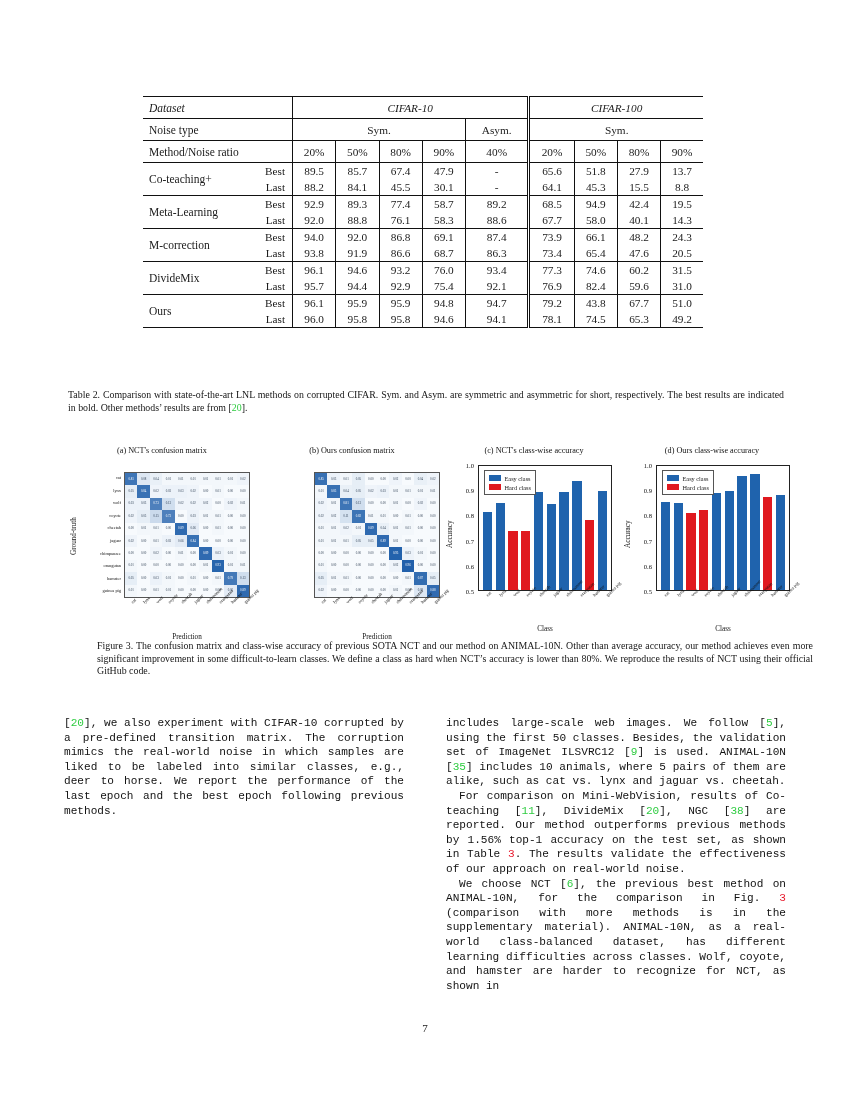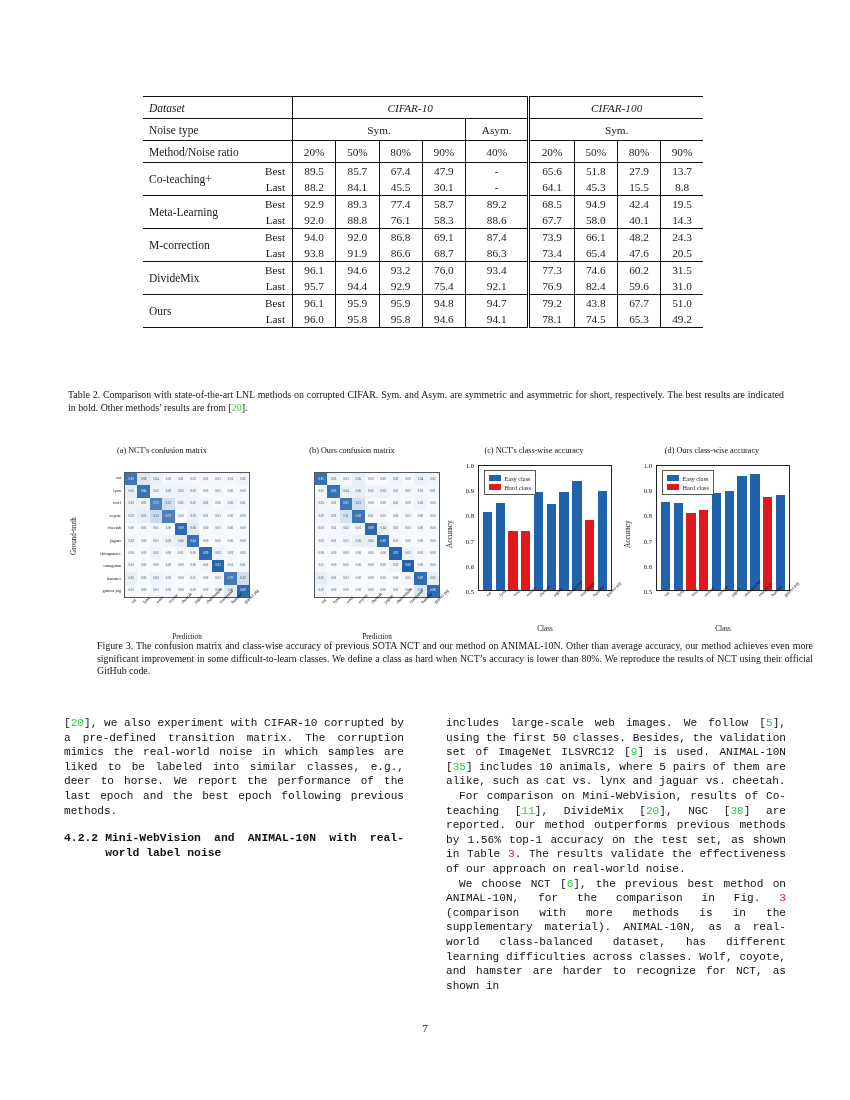--- a/index.html
+++ b/index.html
@@ -822,24 +822,20 @@
         <div class="bc-xlabel">Class</div>
       </div>
     </div>
 
   </div>
 
   <div class="caption" id="figure-caption">Figure 3. The confusion matrix and class-wise accuracy of previous SOTA NCT and our method on ANIMAL-10N. Other than average accuracy, our method achieves even more significant improvement in some difficult-to-learn classes. We define a class as hard when NCT’s accuracy is lower than 80%. We reproduce the results of NCT using their official GitHub code.</div>
 
   <div class="bodycol" id="col-left">
     <p class="noindent">[<span class="cite">20</span><span>], we also experiment with CIFAR-10 corrupted by a pre-defined transition matrix. The corruption mimics the real-world noise in which samples are liked to be labeled into similar classes, e.g., deer to horse. We report the performance of the last epoch and the best epoch following previous methods.</span></p>
-    <h4 class="subhead">
-      <span class="num">4.2.2</span>
-      <span class="txt">Mini-WebVision and ANIMAL-10N with real-world label noise</span>
-    </h4>
   </div>
 
   <div class="bodycol" id="col-right">
     <p class="noindent"><span>includes large-scale web images. We follow [</span><span class="cite">5</span><span>], using the first 50 classes. Besides, the validation set of ImageNet ILSVRC12 [</span><span class="cite">9</span><span>] is used. ANIMAL-10N [</span><span class="cite">35</span><span>] includes 10 animals, where 5 pairs of them are alike, such as cat vs. lynx and jaguar vs. cheetah.</span></p>
     <p><span>For comparison on Mini-WebVision, results of Co-teaching [</span><span class="cite">11</span><span>], DivideMix [</span><span class="cite">20</span><span>], NGC [</span><span class="cite">38</span><span>] are reported. Our method outperforms previous methods by 1.56% top-1 accuracy on the test set, as shown in Table </span><span class="cite-red">3</span><span>. The results validate the effectiveness of our approach on real-world noise.</span></p>
     <p><span>We choose NCT [</span><span class="cite">6</span><span>], the previous best method on ANIMAL-10N, for the comparison in Fig. </span><span class="cite-red">3</span><span> (comparison with more methods is in the supplementary material). ANIMAL-10N, as a real-world class-balanced dataset, has different learning difficulties across classes. Wolf, coyote, and hamster are harder to recognize for NCT, as shown in</span></p>
   </div>
 
   <div class="pageno">7</div>
 </div>

